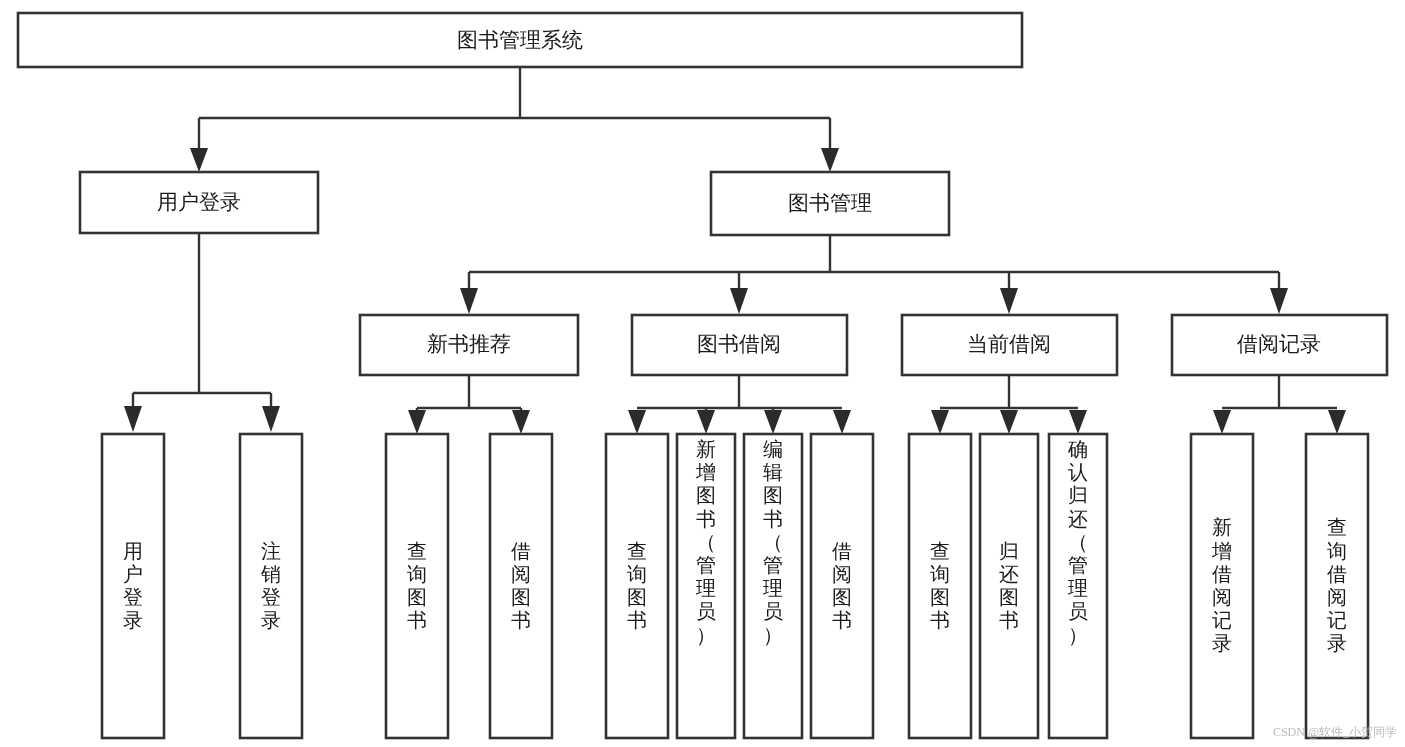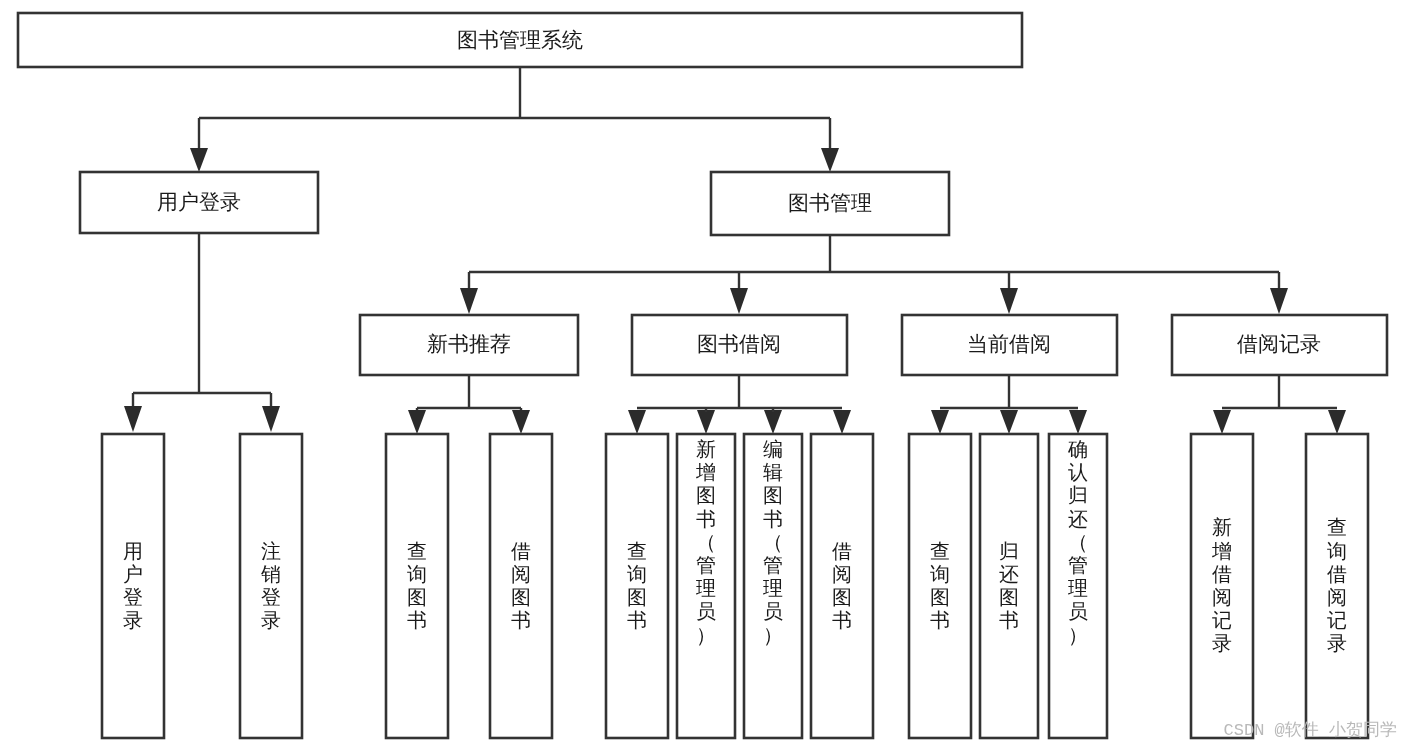--- a/index.html
+++ b/index.html
@@ -65,22 +65,22 @@
     text-align: center;
     letter-spacing: 0;
   }
   .vlabel span {
     display: block;
   }
   .watermark {
     position: absolute;
     right: 8px;
     bottom: 6px;
-    font-family: Liberation Mono, monospace;
-    font-size: 17px;
+    font-family: Liberation Serif, serif;
+    font-size: 12px;
     color: #b9b9b9;
     white-space: nowrap;
     pointer-events: none;
     margin-left: 48px;
   }
 </style>
 </head>
 <body>
 
 <div id="diagram-root">

